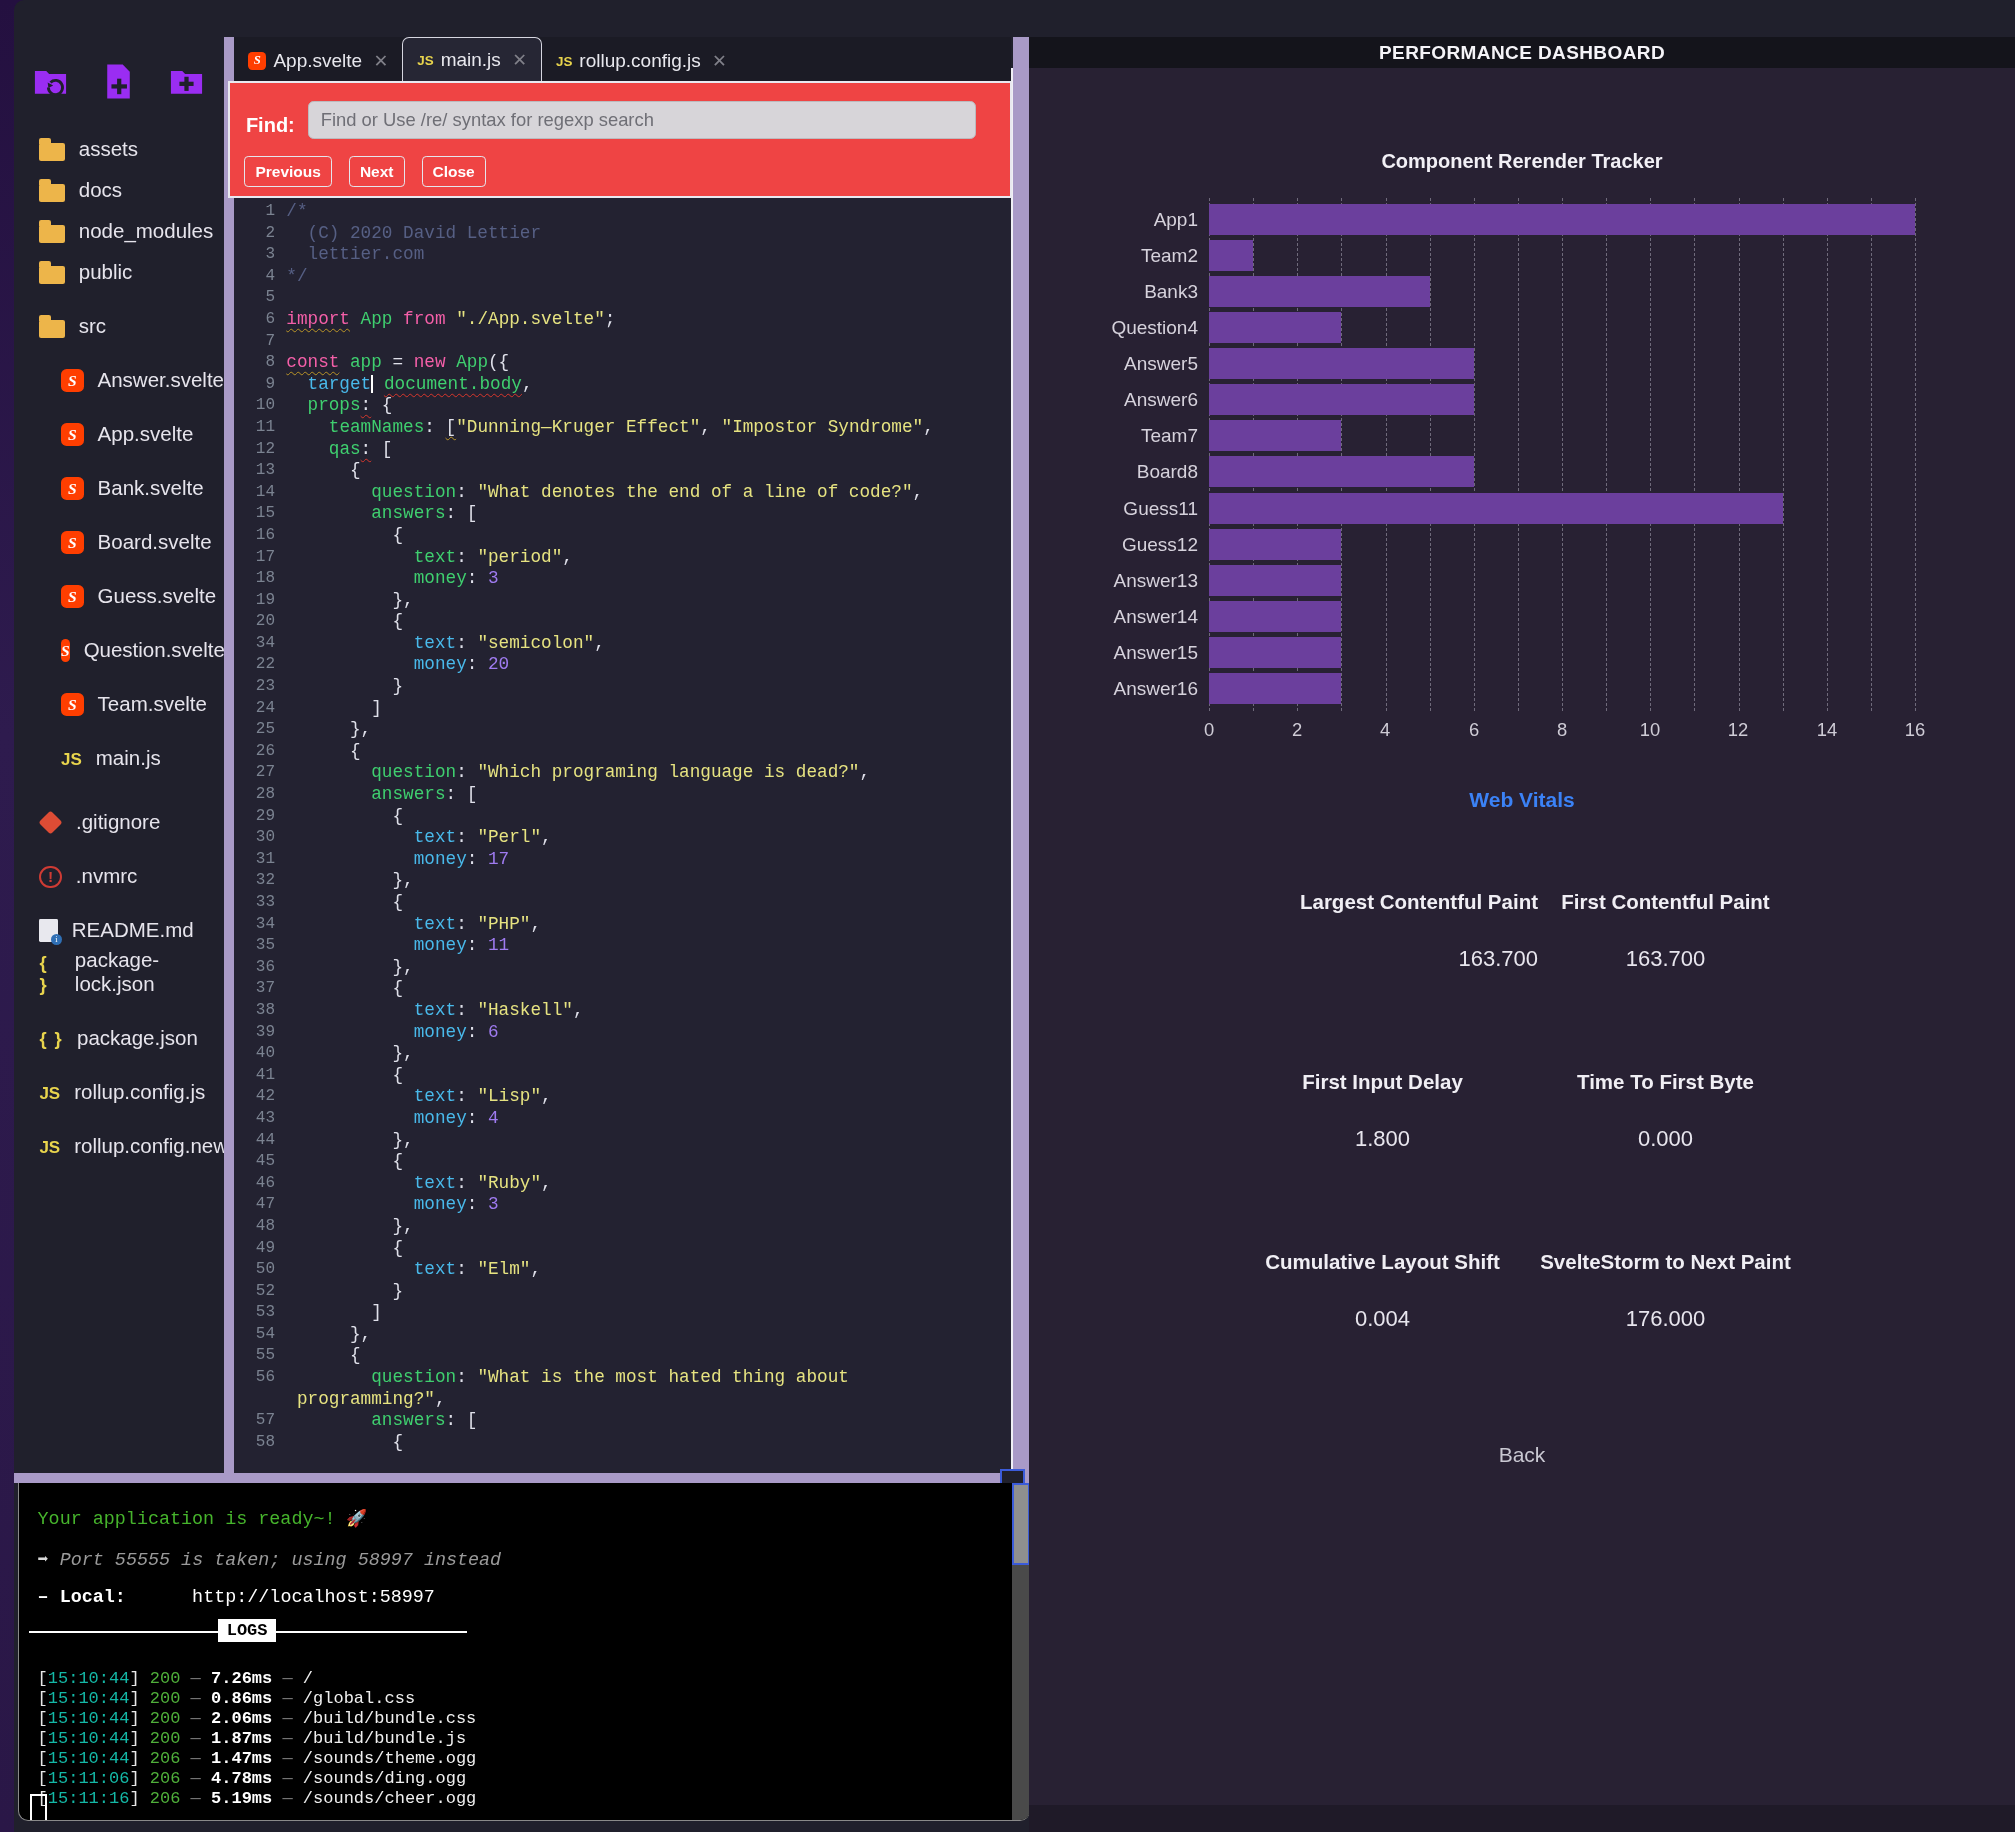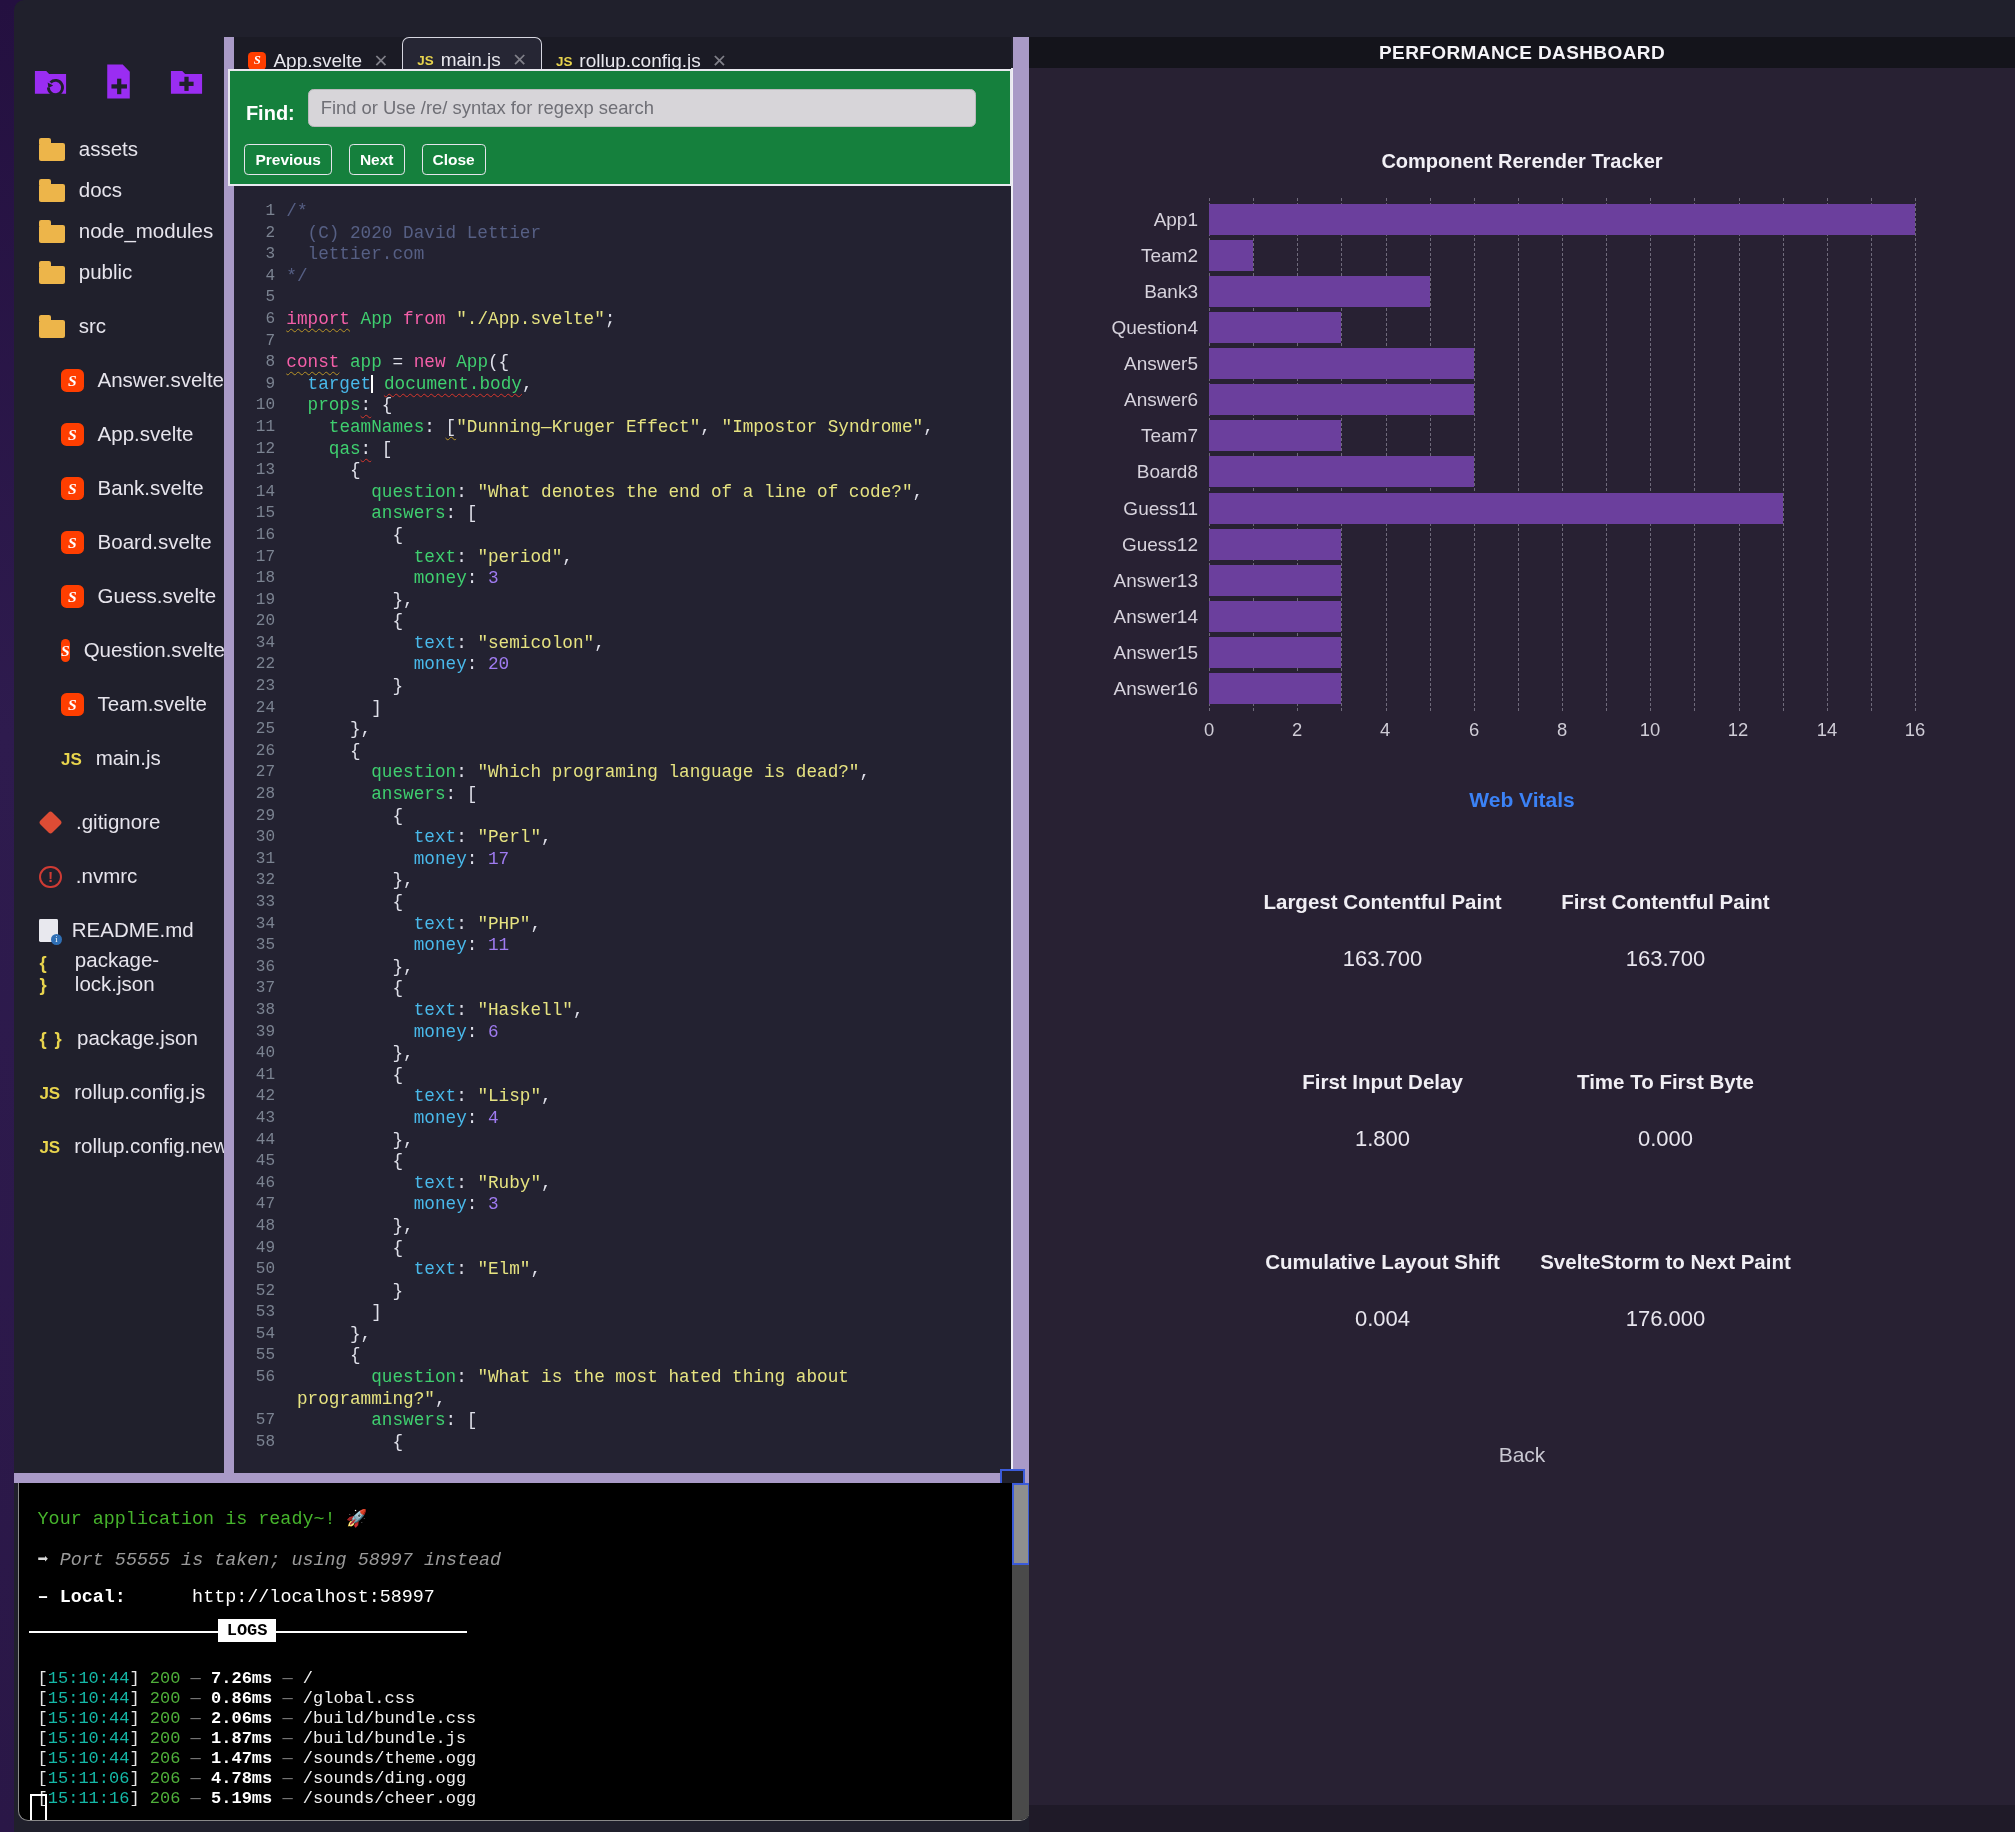--- a/index.html
+++ b/index.html
@@ -43,21 +43,21 @@
   
   .editor{position:absolute;left:220px;top:37px;width:777px;height:1436px;background:#232231;}
   .tabbar{position:absolute;left:0;top:0;width:100%;height:45px;background:#1b1b25;display:flex;align-items:flex-end;}
   .tab{display:flex;align-items:center;height:42px;padding:0 14px;color:#e8e8ee;font-size:19px;cursor:pointer;}
   .tab .close{margin-left:11.3px;color:#808089;font-size:17.7px;}
   .tab .tab-ic{margin-right:7px;display:flex;align-items:center;}
   .tab.active{background:#262634;border:1.4px solid #d6d6e0;border-bottom:none;border-radius:7px 7px 0 0;height:44px;}
   .tab .svelte-ic{width:18.4px;height:18.4px;font-size:12.7px;border-radius:4.2px;}
   .tab .js-ic{font-size:13.4px;}
   
-  .findpanel{position:absolute;left:-5.6px;top:32px;width:784px;height:117px;background:#15803d;border:2.1px solid #e9e9f0;box-sizing:border-box;z-index:5;}
+  .findpanel{position:absolute;left:-5.6px;top:44px;width:784px;height:117px;background:#ef4444;border:2.1px solid #e9e9f0;box-sizing:border-box;z-index:5;}
   .findpanel .find-label{position:absolute;left:15.5px;top:31px;color:#fff;font-weight:bold;font-size:20px;}
   .find-input{position:absolute;left:78px;top:18.4px;width:668px;height:38px;background:#d7d5d9;border:0.7px solid #bcbabe;border-radius:5.6px;font-size:18.4px;color:#333;padding:0 11.3px;box-sizing:border-box;font-family:"Liberation Sans",sans-serif;}
   .find-input::placeholder{color:#6f6f76;}
   .find-btns{position:absolute;left:14px;top:73px;display:flex;gap:17px;}
   .find-btn{background:transparent;border:1.4px solid #e5e5ec;border-radius:4.2px;color:#fff;font-weight:bold;font-size:15.5px;padding:5.6px 10px;cursor:pointer;font-family:"Liberation Sans",sans-serif;}
   
   .code{position:absolute;left:0;top:164px;width:100%;height:1272px;overflow:hidden;font-family:"Liberation Mono",monospace;font-size:17.7px;}
   .code-inner{position:absolute;left:0;top:0;width:100%;}
   .code-row{display:flex;height:21.6px;line-height:21.6px;white-space:pre;}
   .gutter{width:41px;text-align:right;color:#7b8391;font-size:16px;flex:none;}
@@ -405,21 +405,21 @@
           <div class="tick" style="left: 328px; top: 682px;">4</div>
           <div class="tick" style="left: 417px; top: 682px;">6</div>
           <div class="tick" style="left: 505px; top: 682px;">8</div>
           <div class="tick" style="left: 593px; top: 682px;">10</div>
           <div class="tick" style="left: 681px; top: 682px;">12</div>
           <div class="tick" style="left: 770px; top: 682px;">14</div>
           <div class="tick" style="left: 858px; top: 682px;">16</div>
         </div>
       <div class="vitals-title">Web Vitals</div>
       <div id="metrics">
-          <div class="metric" style="left: 198px; top: 853px;">
+          <div class="metric" style="left: 198px; top: 853px; text-align: right;">
             <div class="m-label">Largest Contentful Paint</div>
             <div class="m-value">163.700</div>
           </div>
           <div class="metric" style="left: 481px; top: 853px;">
             <div class="m-label">First Contentful Paint</div>
             <div class="m-value">163.700</div>
           </div>
           <div class="metric" style="left: 198px; top: 1033px;">
             <div class="m-label">First Input Delay</div>
             <div class="m-value">1.800</div>

